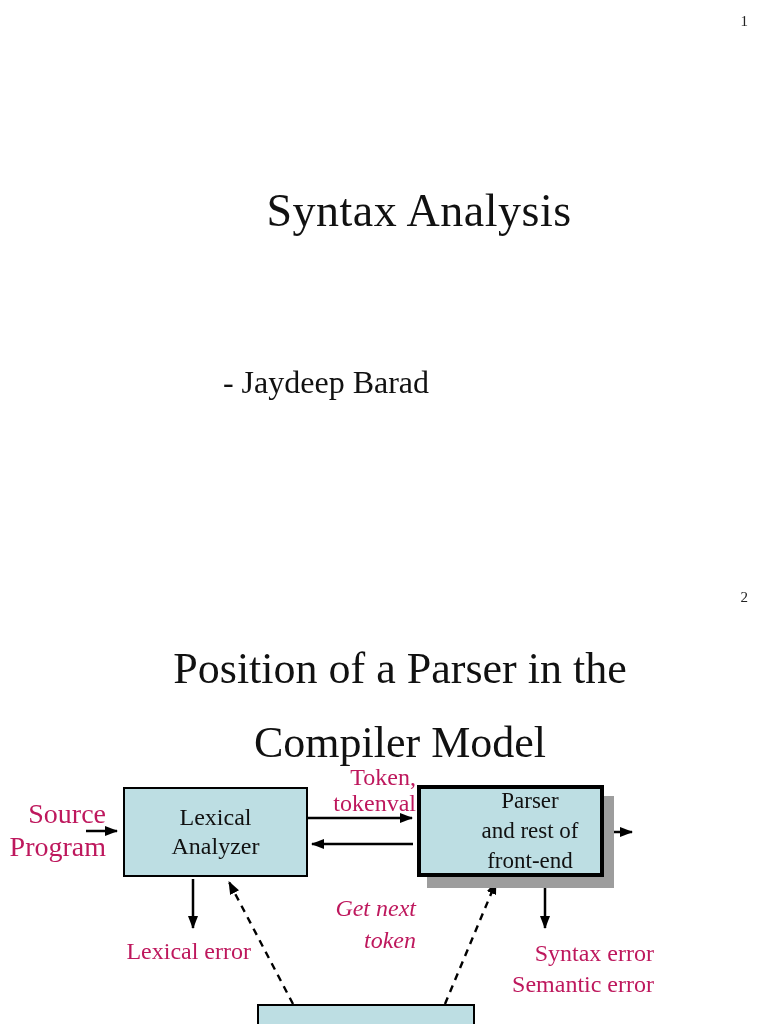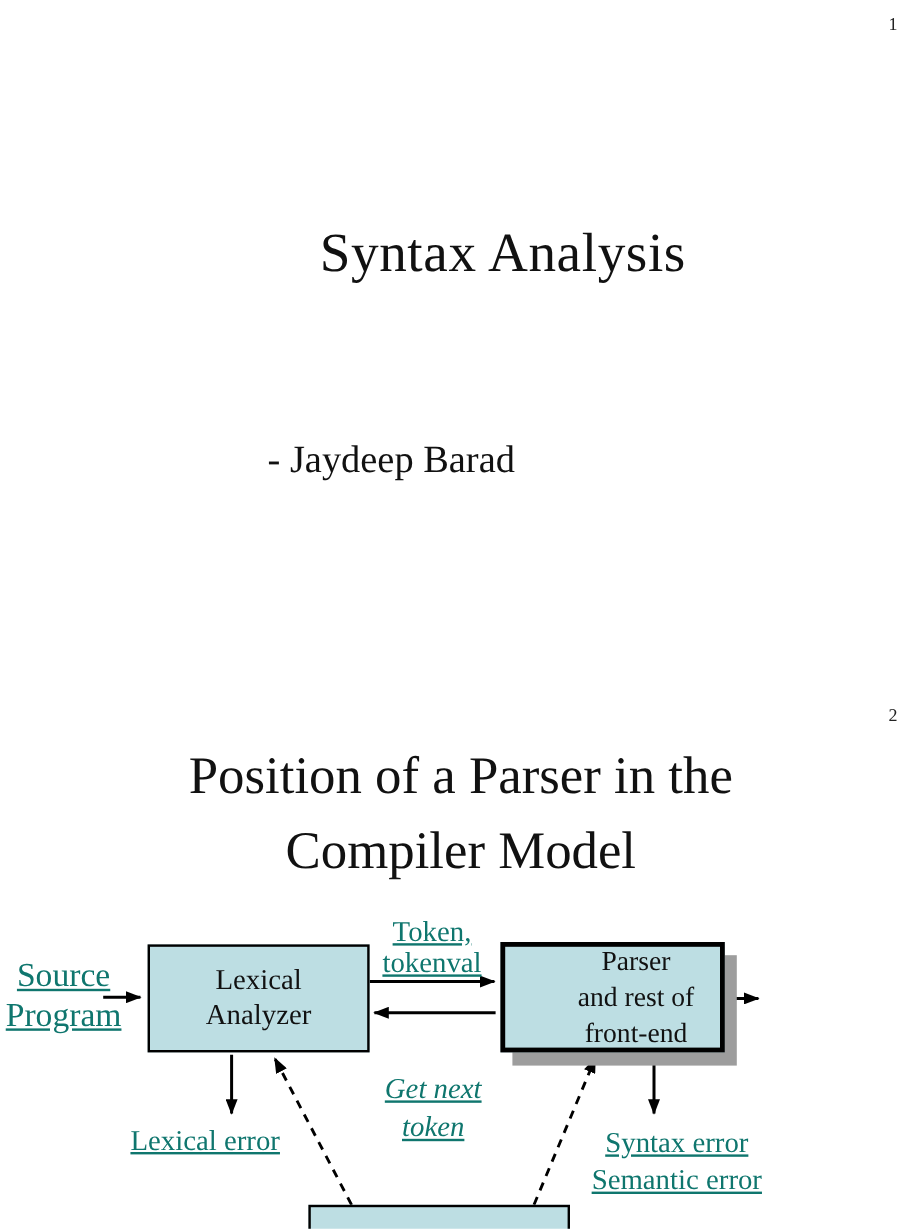--- a/index.html
+++ b/index.html
@@ -16,42 +16,42 @@
   }
   .title1{
     position:absolute;top:184px;left:0;width:768px;margin:0;
     font-size:46px;font-weight:normal;text-align:center;letter-spacing:0.5px;padding-left:35px;
   }
   .author{
     position:absolute;top:364px;left:0;width:652px;
     font-size:32px;text-align:center;
   }
   .title2{
-    position:absolute;top:40px;left:104px;width:560px;margin:0;
-    font-size:44px;line-height:62px;font-weight:normal;text-align:center;
+    position:absolute;top:40px;left:104px;width:560px;margin:16px;
+    font-size:44px;line-height:74px;font-weight:normal;text-align:center;
   }
   .diagram{position:absolute;inset:0;}
   .diagram svg{position:absolute;left:0;top:0;}
   .dbox{
     position:absolute;box-sizing:border-box;background:var(--box-fill);
     border:2px solid var(--box-border);
     display:flex;align-items:center;justify-content:center;text-align:center;
     font-size:24px;line-height:29px;white-space:pre-line;
   }
   .box-lexical{left:123px;top:211px;width:185px;height:90px;}
   .box-parser{
     left:417px;top:209px;width:187px;height:92px;border-width:4px;
     font-size:23px;line-height:30px;
     box-shadow:10px 11px 0 0 var(--shadow);
     padding-left:39px;
   }
   .box-symtab{left:257px;top:428px;width:218px;height:40px;}
   .dlabel{
-    position:absolute;text-align:center;white-space:pre-line;
-    font-size:24px;line-height:28px;color:#0f766e;text-decoration:underline;
+    position:absolute;text-align:right;white-space:pre-line;
+    font-size:24px;line-height:28px;color:#be185d;
   }
   .lbl-source{left:0;top:221px;width:106px;line-height:33px;font-size:28px;}
   .lbl-token{left:304px;top:188px;width:112px;line-height:26px;}
   .lbl-getnext{left:306px;top:284px;width:110px;line-height:32px;font-style:italic;margin-top:32px;}
   .lbl-intermediate{left:610px;top:229px;width:158px;font-size:23px;line-height:30px;}
   .lbl-lexerror{left:91px;top:361px;width:160px;}
   .lbl-synerror{left:474px;top:362px;width:180px;line-height:31px;}
 </style>
 </head>
 <body>

